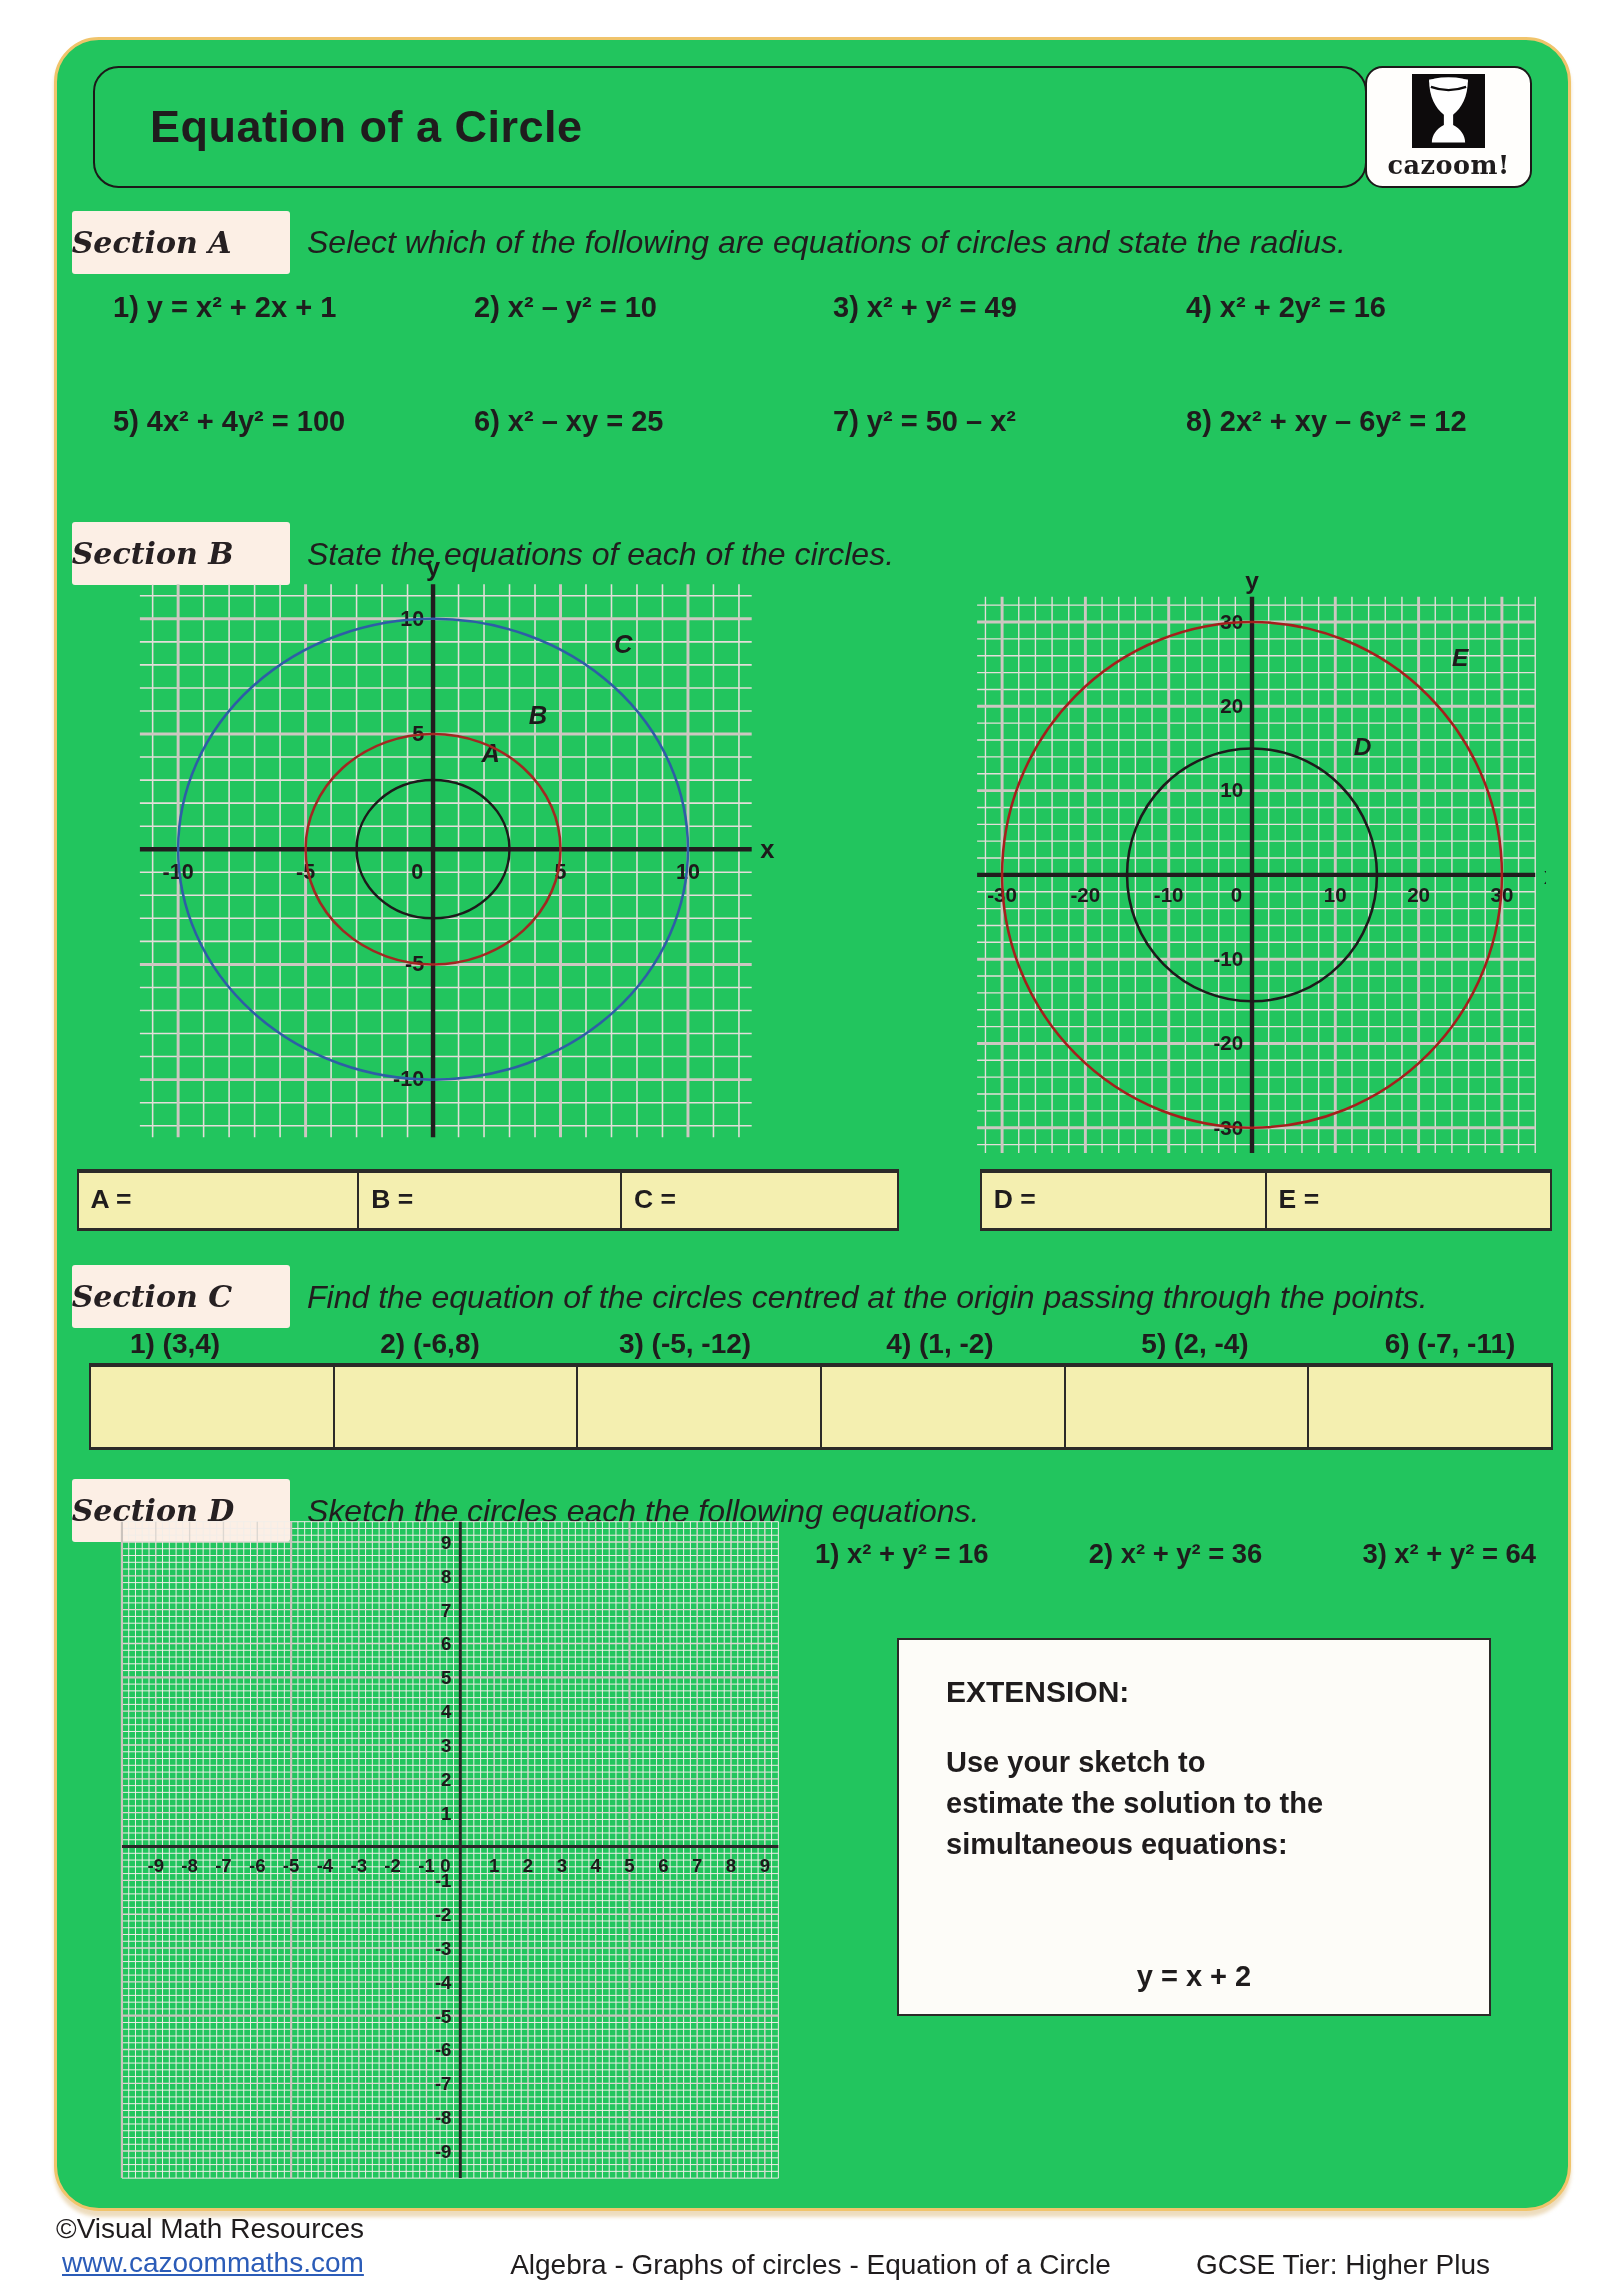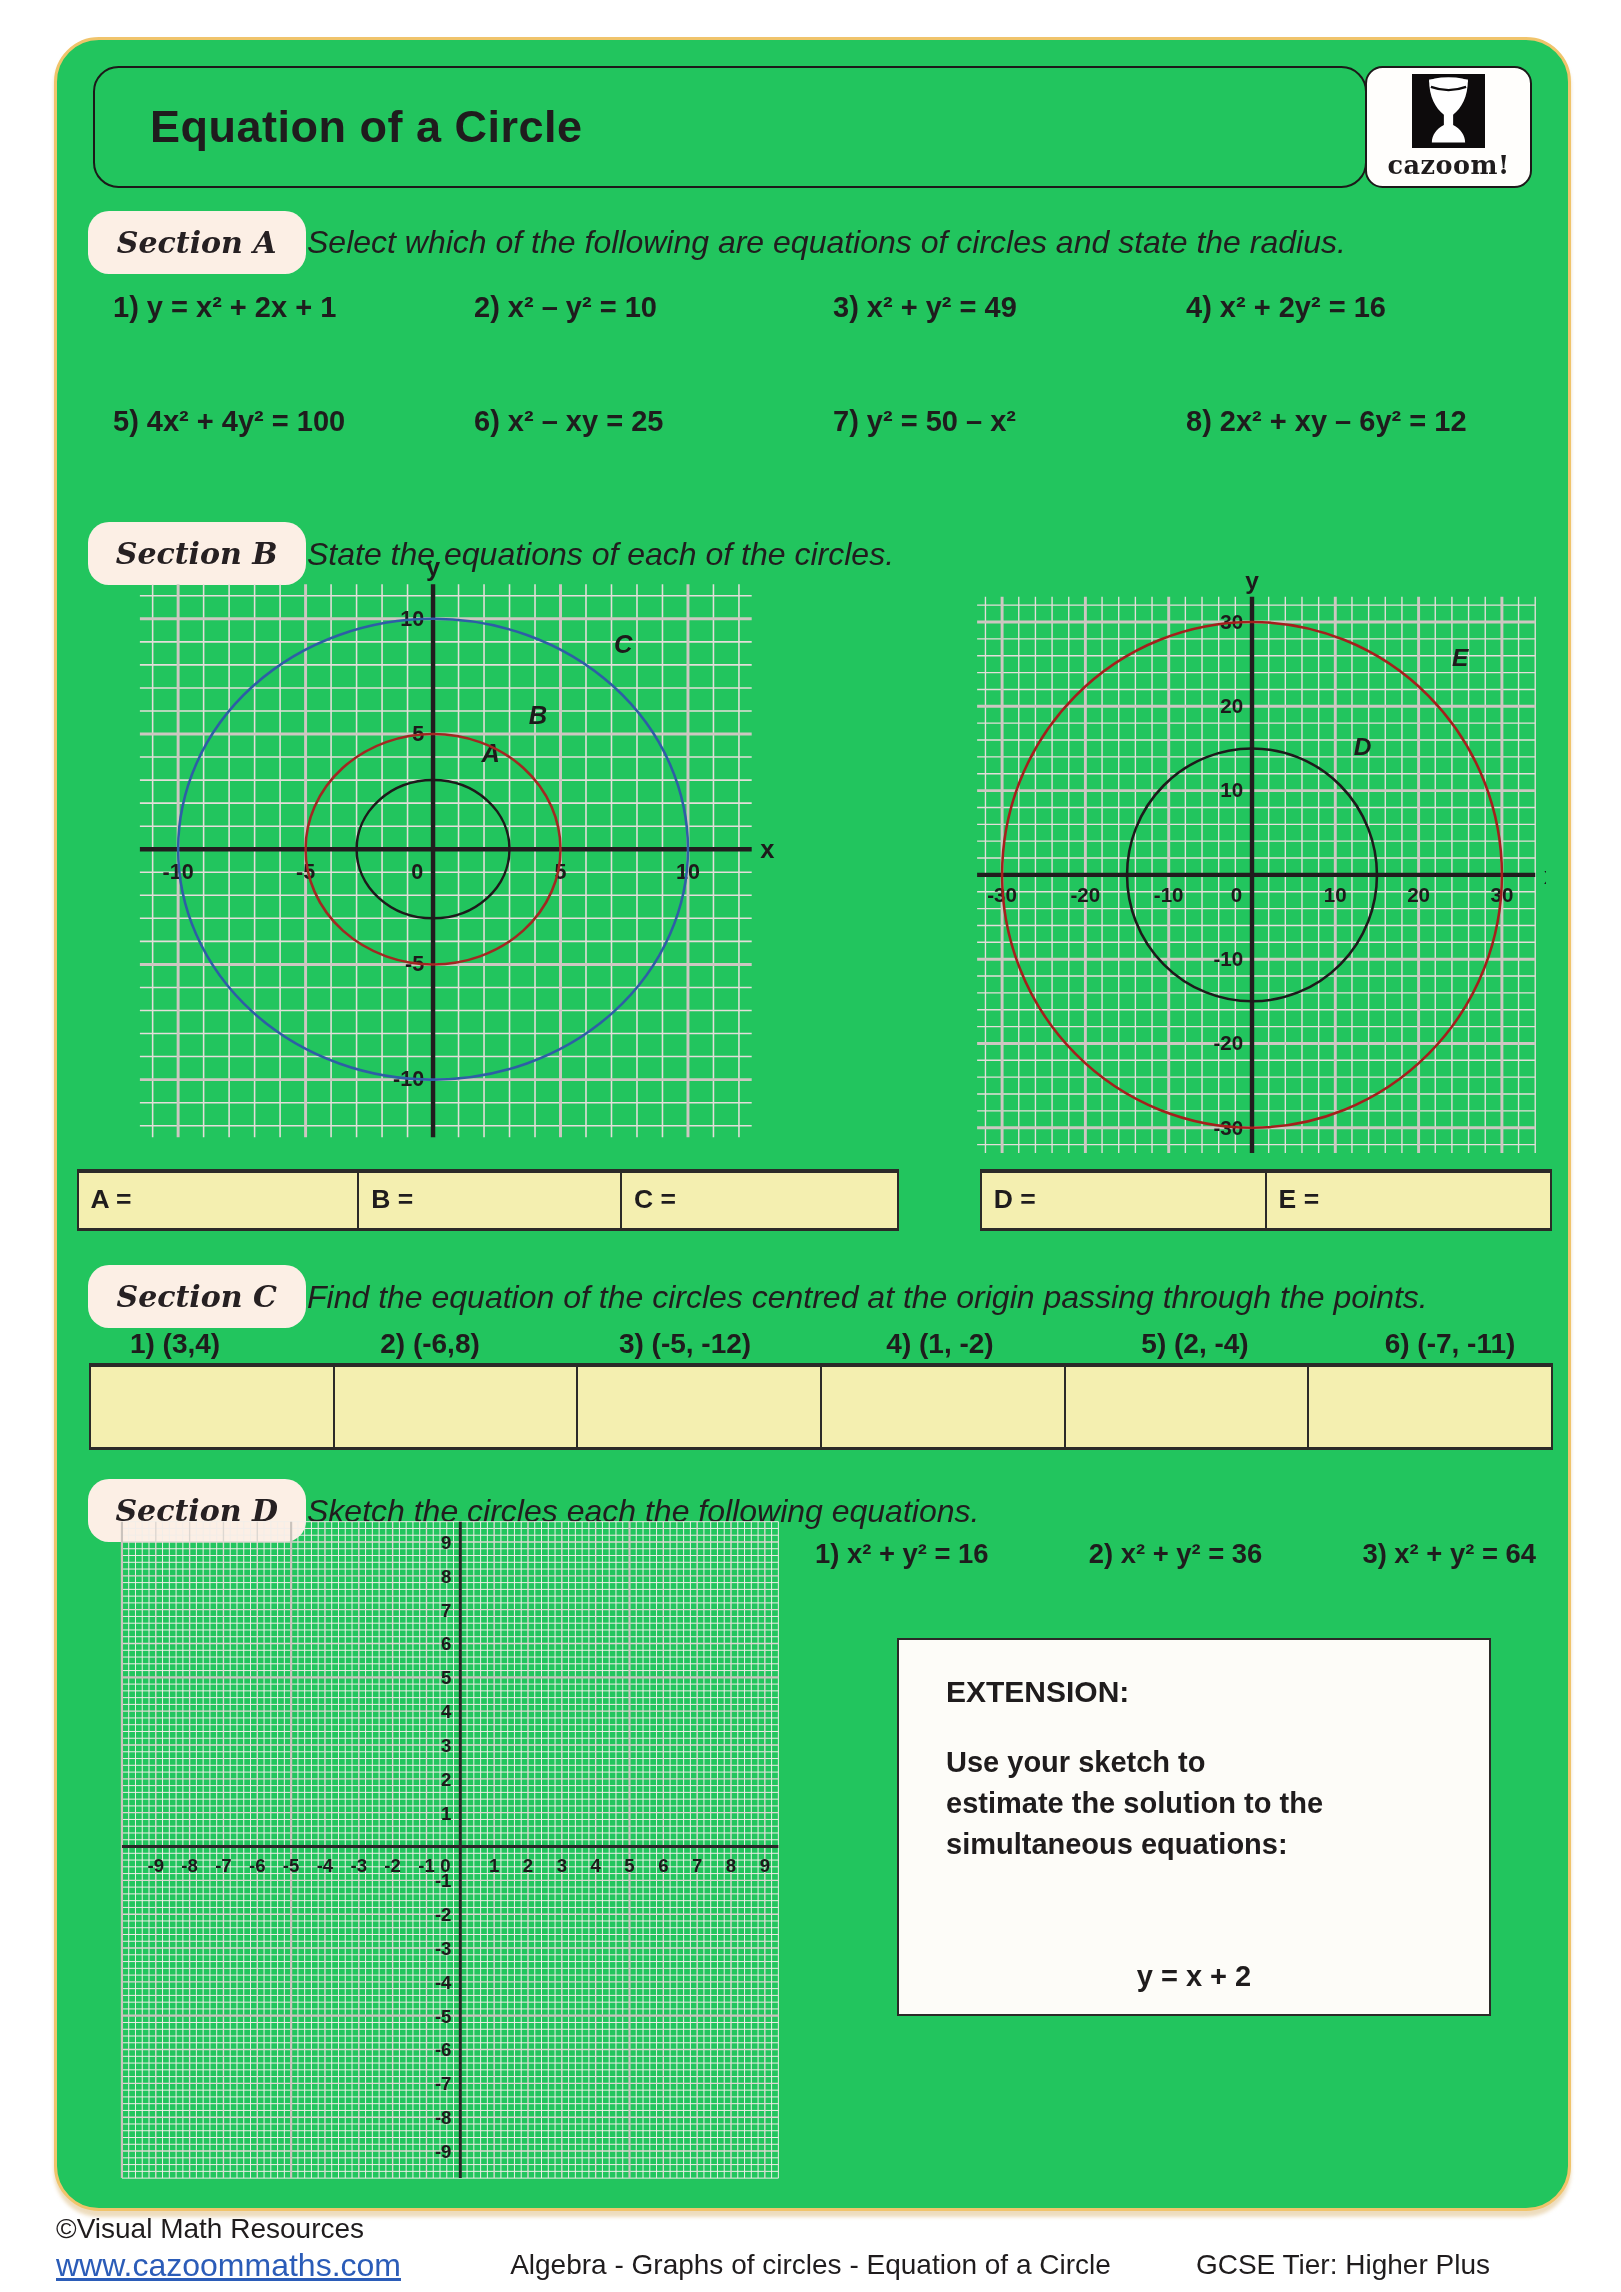--- a/index.html
+++ b/index.html
@@ -7,41 +7,41 @@
   .sheet{position:absolute;left:54px;top:37px;width:1511px;height:2168px;background:#22c55e;
          border:3.9px solid #f0c46b;border-radius:45px;box-shadow:0 5.9px 3.9px rgba(209,168,90,.4);}
   .abs{position:absolute;}
   .header-box{left:36px;top:25.5px;width:1270px;height:118px;border:2.9px solid #1c1919;border-radius:25.5px;}
   .header-title{position:absolute;left:55px;top:0;height:118px;line-height:118px;
                 font-size:45px;font-weight:800;letter-spacing:0.5px;}
   .logo-box{left:1308px;top:25.5px;width:163px;height:118px;border:2.9px solid #1c1919;border-radius:17.6px;
             background:#fffefc;text-align:center;}
   .logo-black{display:inline-block;margin-top:6.9px;width:73px;height:74px;background:#0d0b0c;}
   .logo-text{font-family:"DejaVu Serif",serif;font-weight:bold;font-size:25.5px;margin-top:-2px;letter-spacing:0.5px;}
-  .pill{background:#fcefe5;border-radius:21px;width:218px;height:63px;text-align:center;line-height:63px;
-        font-family:"DejaVu Serif",serif;font-style:italic;font-weight:bold;font-size:30px;color:#262022;margin-left:16px;}
+  .pill{background:#fcefe5;border-radius:3px;width:218px;height:63px;text-align:left;line-height:63px;
+        font-family:"DejaVu Serif",serif;font-style:italic;font-weight:bold;font-size:30px;color:#262022;}
   .instr{font-family:Liberation Sans, sans-serif;font-style:italic;font-size:32px;color:#211d1e;white-space:nowrap;}
   .eq-row{display:grid;grid-template-columns:361px 359px 353px auto;width:1431px;}
   .eq{font-weight:bold;font-size:29px;white-space:nowrap;}
   .ans-table{display:flex;background:#f4efb0;border:2px solid #2b2a28;border-top-width:4.9px;border-bottom-width:3.9px;}
   .ans-cell{height:55px;line-height:53px;padding-left:11.8px;font-weight:bold;font-size:26.5px;}
   .ans-cell + .ans-cell{border-left:2px solid #2b2a28;}
   .points-row{display:grid;grid-template-columns:repeat(6,1fr);width:1511px;}
   .point{text-align:center;font-weight:bold;font-size:28px;}
   .c-row{display:flex;background:#f4efb0;border:2px solid #2b2a28;border-top-width:4.9px;border-bottom-width:3.9px;height:80px;}
   .c-cell{flex:1;}
   .c-cell + .c-cell{border-left:2px solid #2b2a28;}
   .d-eqs{display:flex;justify-content:space-between;width:721px;}
   .d-eqs .eq{font-size:27.4px;}
   .ext-box{left:840px;top:1598px;width:590px;height:374px;border:2.9px solid #2b2a28;background:#fdfcf8;}
   .ext-title{position:absolute;left:47px;top:35px;font-weight:bold;font-size:30px;}
   .ext-body{position:absolute;left:47px;top:102px;font-weight:bold;font-size:29px;line-height:41px;}
   .ext-eq{position:absolute;left:0;width:100%;text-align:center;font-weight:bold;font-size:29px;}
   .footer-text{font-size:28px;}
-  a.footer-link{color:#2b5cb8;text-decoration:underline;font-size:32px;}
+  a.footer-link{color:#2b5cb8;text-decoration:underline;font-size:28px;margin-left:6px;}
   svg text{font-family:"Liberation Sans",sans-serif;}
 </style>
 </head>
 <body>
 
 <div class="sheet">
 
   <div class="abs header-box">
     <div class="header-title">Equation of a Circle</div>
   </div>

